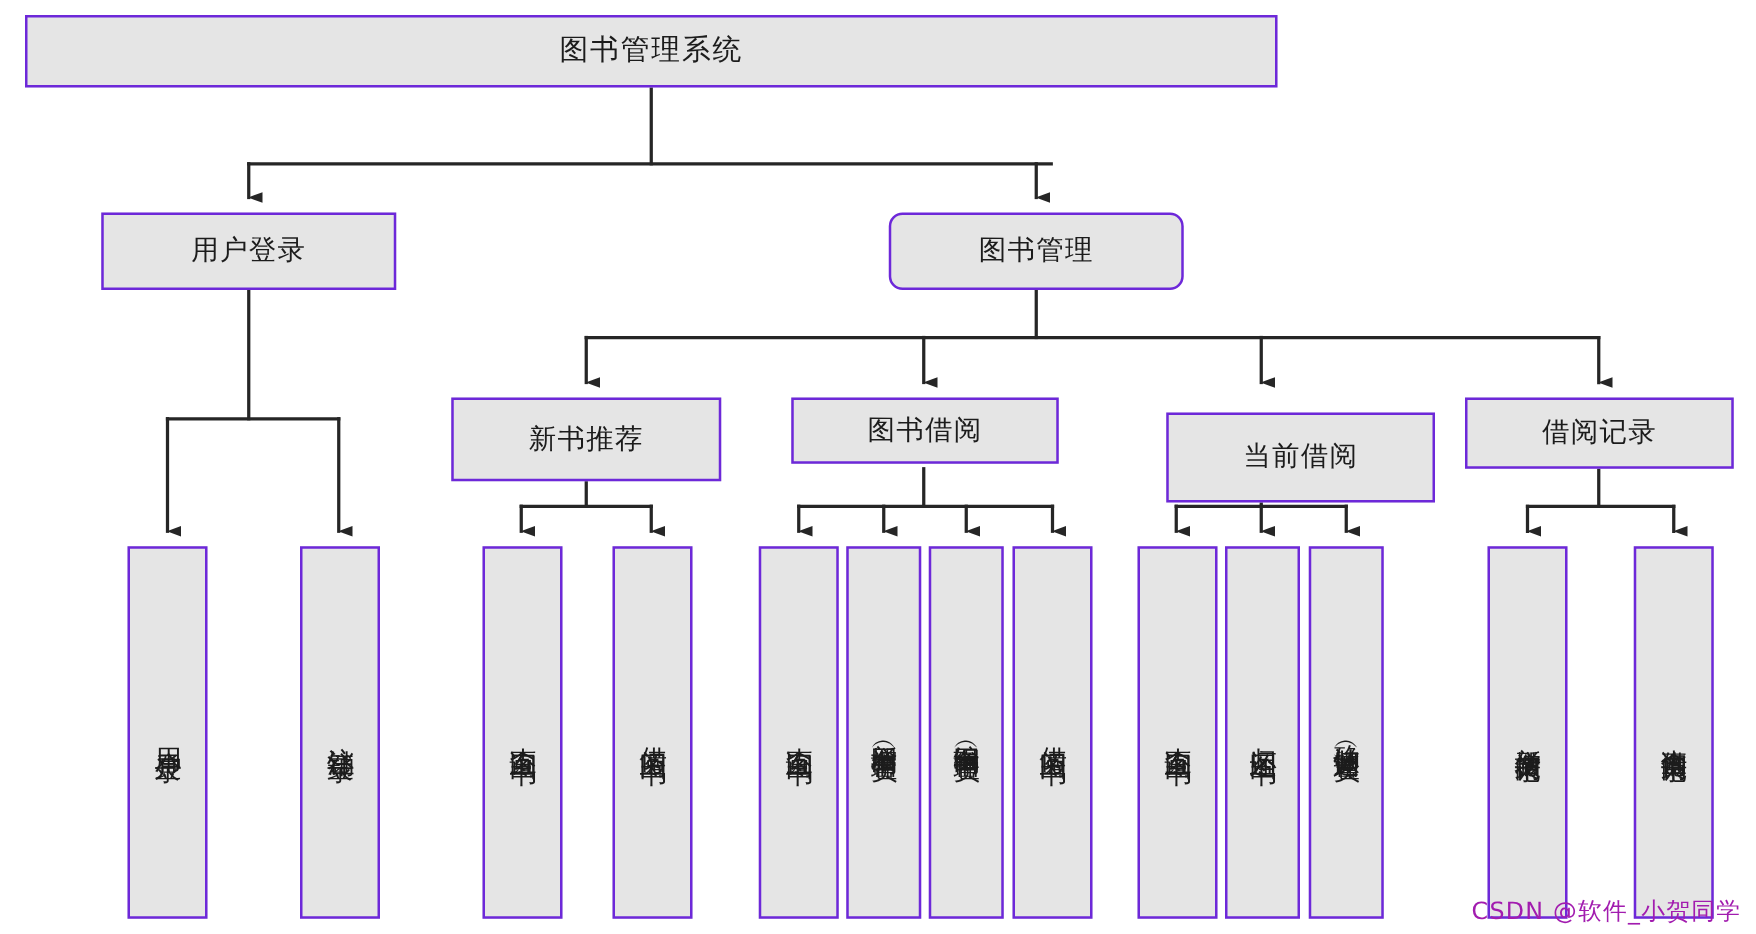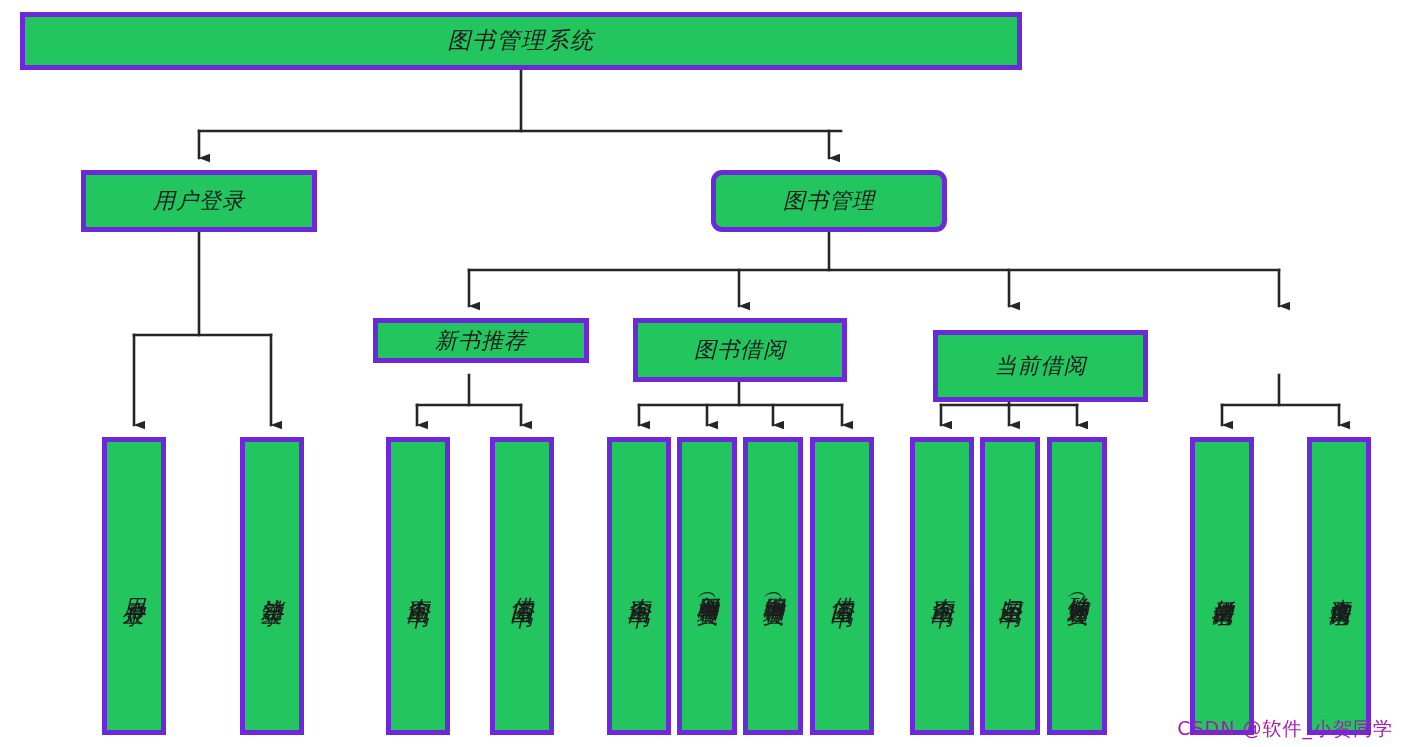--- a/index.html
+++ b/index.html
@@ -9,28 +9,27 @@
     font-family:"DejaVu Sans","Liberation Sans",sans-serif;
     color:#1f1f1f;
     overflow:hidden;
   }
   #diagram{position:relative;width:1405px;height:747px;background:#fff;}
   #wires{position:absolute;left:0;top:0;width:1405px;height:747px;}
 
   .node{
     position:absolute;
     box-sizing:border-box;
-    border:5px solid #6d28d9;
-    background:#22c55e;
+    border:2px solid #6d28d9;
+    background:#e5e5e5;
     display:flex;
     align-items:center;
     justify-content:center;
     text-align:center;
     z-index:2;
-    font-style:italic;
   }
   .node .lbl{
     display:block;
     line-height:1.18;
     color:#1c1c1c;
     white-space:nowrap;
   }
   
   .node.h .lbl{font-size:22px;letter-spacing:1px;}
   .node.root .lbl{font-size:23px;letter-spacing:1.5px;}
@@ -124,32 +123,35 @@
   </div>
 
   <div class="node h" style="left:81px;top:170px;width:236px;height:62px;">
     <span class="lbl">用户登录</span>
   </div>
 
   <div class="node h" style="left:711px;top:170px;width:236px;height:62px;border-radius:11px;">
     <span class="lbl">图书管理</span>
   </div>
 
-  <div class="node h" style="left:373px;top:318px;width:216px;height:45px;">
+  <div class="node h" style="left:361px;top:318px;width:216px;height:67px;">
     <span class="lbl">新书推荐</span>
   </div>
 
-  <div class="node h" style="left:633px;top:318px;width:214px;height:64px;">
+  <div class="node h" style="left:633px;top:318px;width:214px;height:53px;">
     <span class="lbl">图书借阅</span>
   </div>
 
   <div class="node h" style="left:902px;top:330px;width:215px;height:72px;margin-left:31px;">
     <span class="lbl">当前借阅</span>
   </div>
 
+  <div class="node h" style="left:1172px;top:318px;width:215px;height:57px;">
+    <span class="lbl">借阅记录</span>
+  </div>
 
   <div class="node v" style="left:102px;top:437px;width:64px;height:298px;">
     <span class="lbl">用户登录</span>
   </div>
 
   <div class="node v" style="left:240px;top:437px;width:64px;height:298px;">
     <span class="lbl">注销登录</span>
   </div>
 
   <div class="node v" style="left:386px;top:437px;width:64px;height:298px;">

